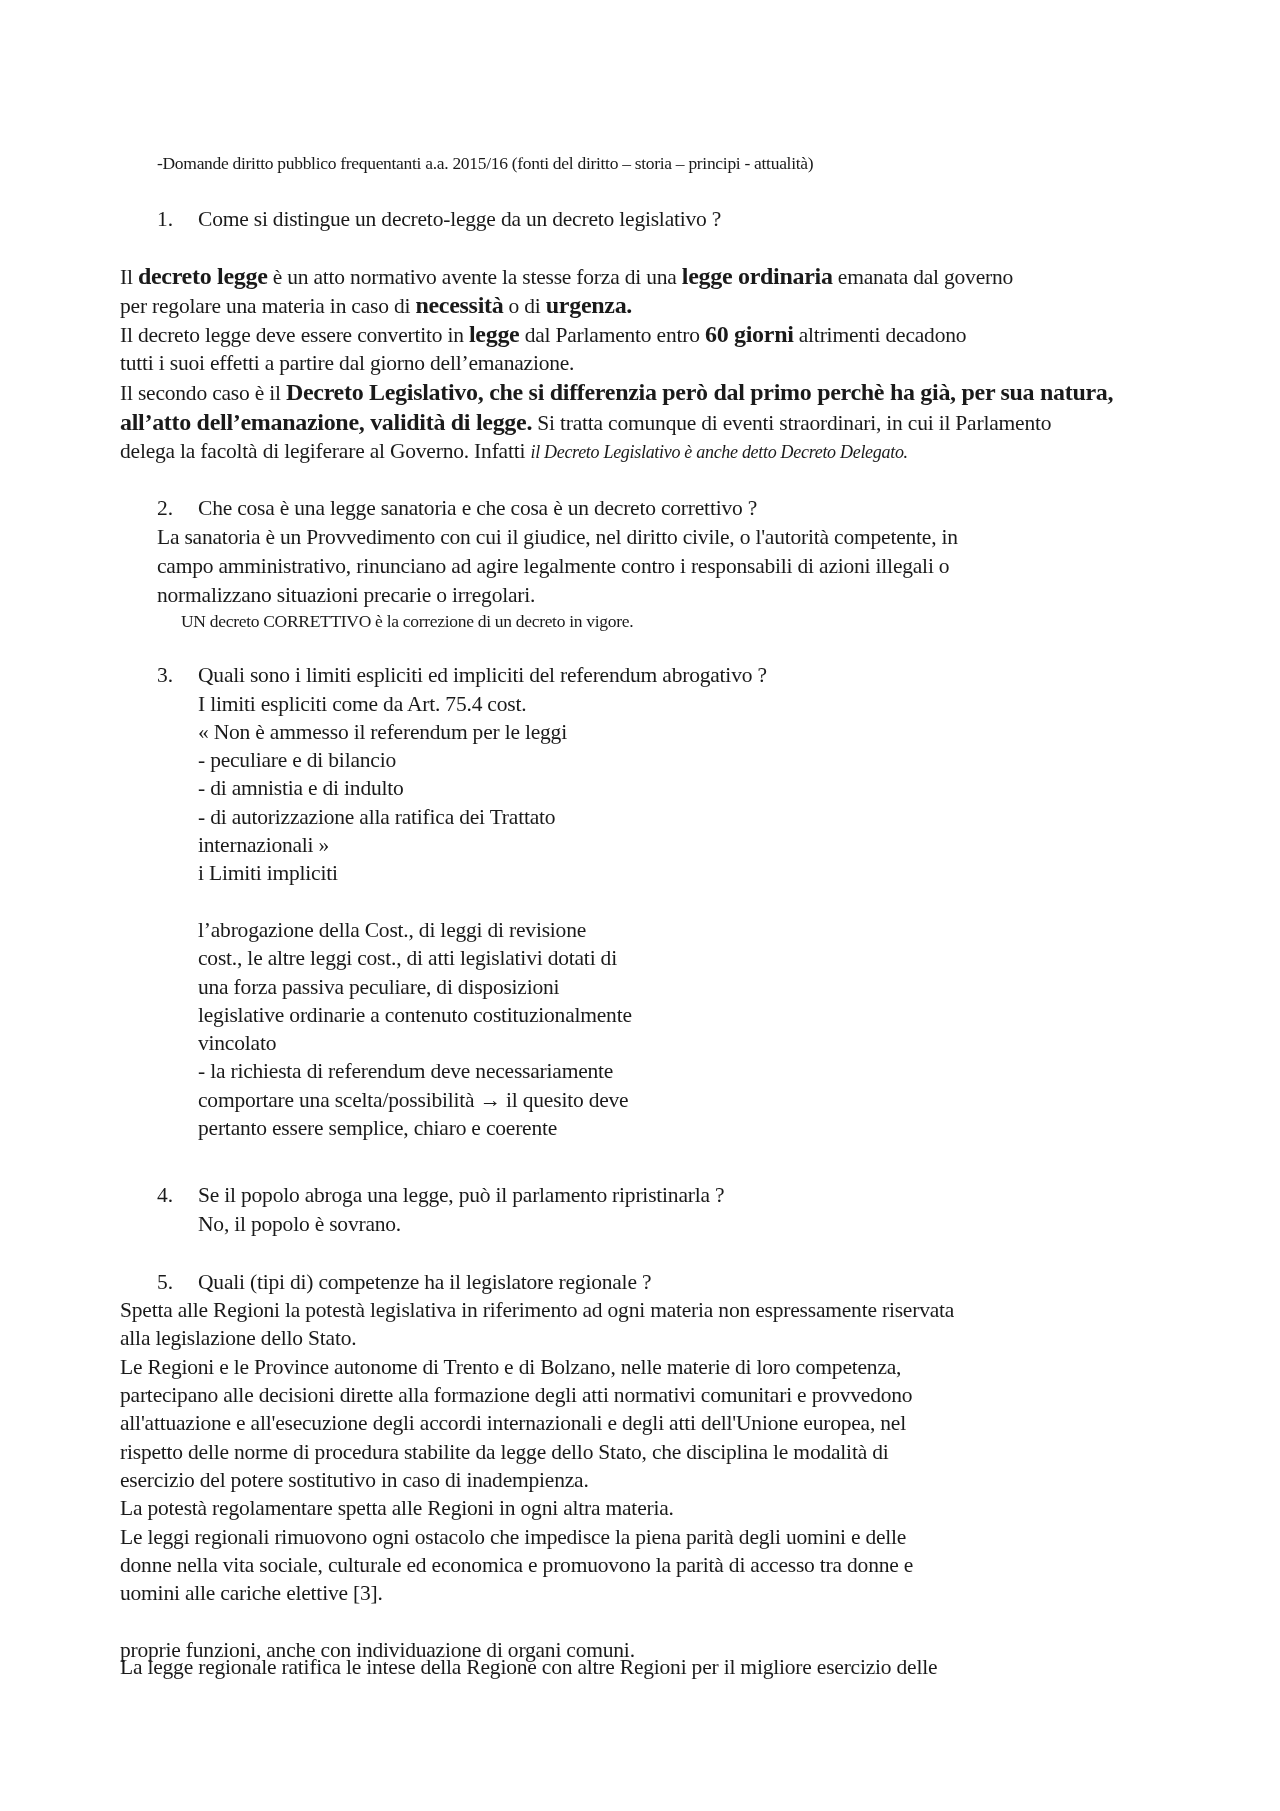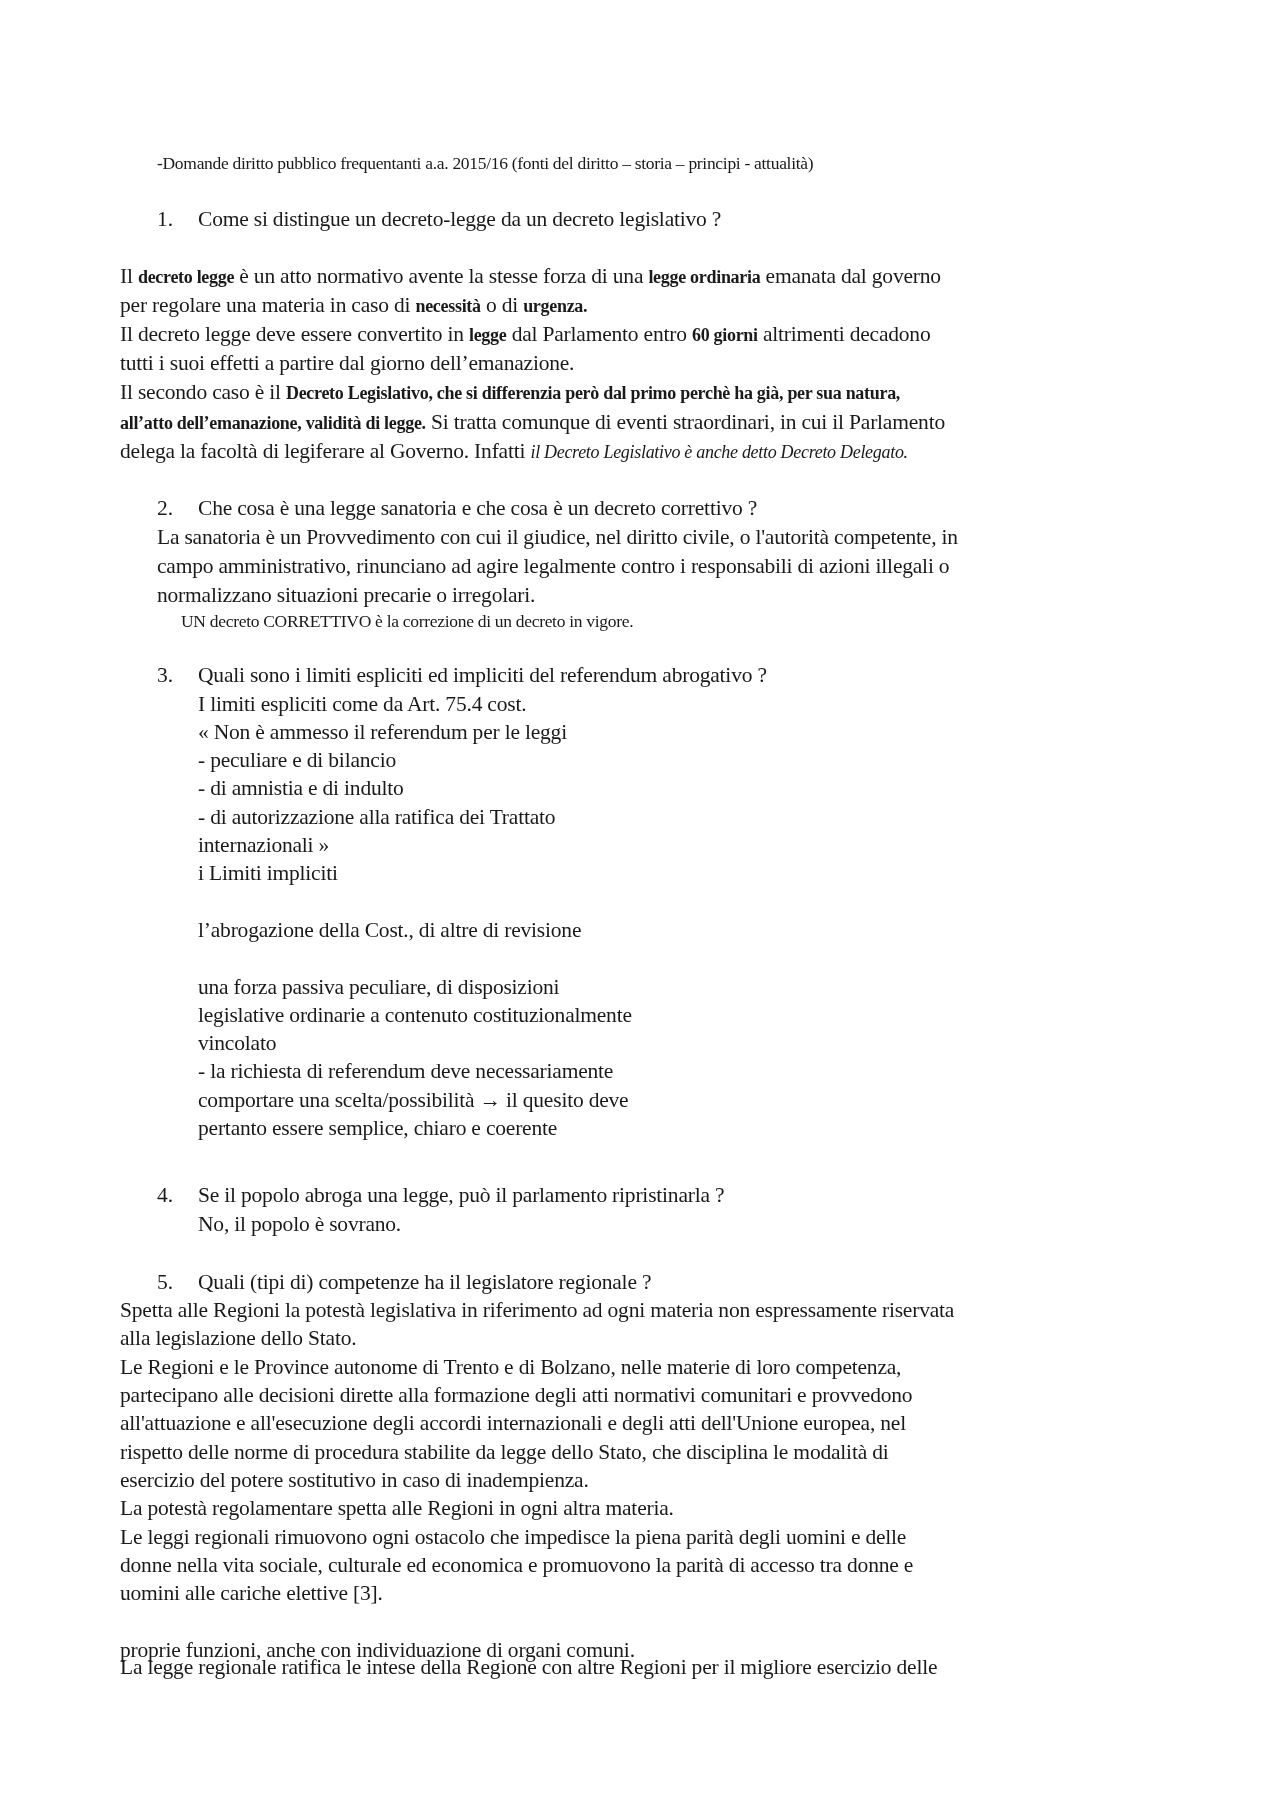--- a/index.html
+++ b/index.html
@@ -3,21 +3,21 @@
 <meta charset="utf-8">
 <style>
   html, body { margin: 0; padding: 0; background: #ffffff; }
   body { width: 1280px; height: 1811px; position: relative; overflow: hidden;
          font-family: "Liberation Serif", serif; color: #1a1a1a; }
   .page { position: absolute; left: 0; top: 0; width: 1280px; height: 1811px; background: #fff; }
   .ln { position: absolute; white-space: nowrap; font-size: 21.5px; line-height: 28px; letter-spacing: -0.2px; }
   .hdr { font-size: 17.5px; letter-spacing: -0.3px; }
   .sm { font-size: 17.5px; letter-spacing: -0.3px; margin-left: 24px; }
   .num { position: absolute; font-size: 21.5px; line-height: 28px; }
-  b { font-weight: bold; font-size: 18px; letter-spacing: -0.3px; }
+  b { font-weight: bold; font-size: 24px; letter-spacing: -0.3px; }
   i { font-style: italic; font-size: 18px; letter-spacing: -0.3px; }
 </style>
 </head>
 <body>
 
 <div class="page">
 
   <div class="ln hdr" style="left:157px; top:149px;">-Domande diritto pubblico frequentanti a.a. 2015/16   (fonti del diritto – storia – principi - attualità)</div>
 
   <div class="num" style="left:157px; top:205px;">1.</div>
@@ -40,21 +40,22 @@
 
   <div class="num" style="left:157px; top:661px;">3.</div>
   <div class="ln" style="left:198px; top:661px;">Quali sono i limiti espliciti ed impliciti del referendum abrogativo ?</div>
   <div class="ln" style="left:198px; top:690px;">I limiti espliciti come da Art. 75.4 cost.</div>
   <div class="ln" style="left:198px; top:718px;">« Non è ammesso il referendum per le leggi</div>
   <div class="ln" style="left:198px; top:746px;">- peculiare e di bilancio</div>
   <div class="ln" style="left:198px; top:774px;text-align:center;">- di amnistia e di indulto</div>
   <div class="ln" style="left:198px; top:803px;">- di autorizzazione alla ratifica dei Trattato</div>
   <div class="ln" style="left:198px; top:831px;">internazionali »</div>
   <div class="ln" style="left:198px; top:859px;">i Limiti impliciti</div>
-  <div class="ln" style="left:198px; top:916px;">l’abrogazione della Cost., di altre di revisione</div>
+  <div class="ln" style="left:198px; top:916px;">l’abrogazione della Cost., di leggi di revisione</div>
+  <div class="ln" style="left:198px; top:944px;">cost., le altre leggi cost., di atti legislativi dotati di</div>
   <div class="ln" style="left:198px; top:973px;">una forza passiva peculiare, di disposizioni</div>
   <div class="ln" style="left:198px; top:1001px;">legislative ordinarie a contenuto costituzionalmente</div>
   <div class="ln" style="left:198px; top:1029px;">vincolato</div>
   <div class="ln" style="left:198px; top:1057px;">- la richiesta di referendum deve necessariamente</div>
   <div class="ln" style="left:198px; top:1086px;">comportare una scelta/possibilità → il quesito deve</div>
   <div class="ln" style="left:198px; top:1114px;">pertanto essere semplice, chiaro e coerente</div>
 
   <div class="num" style="left:157px; top:1181px;">4.</div>
   <div class="ln" style="left:198px; top:1181px;">Se il popolo abroga una legge, può il parlamento ripristinarla ?</div>
   <div class="ln" style="left:198px; top:1210px;">No, il popolo è sovrano.</div>

